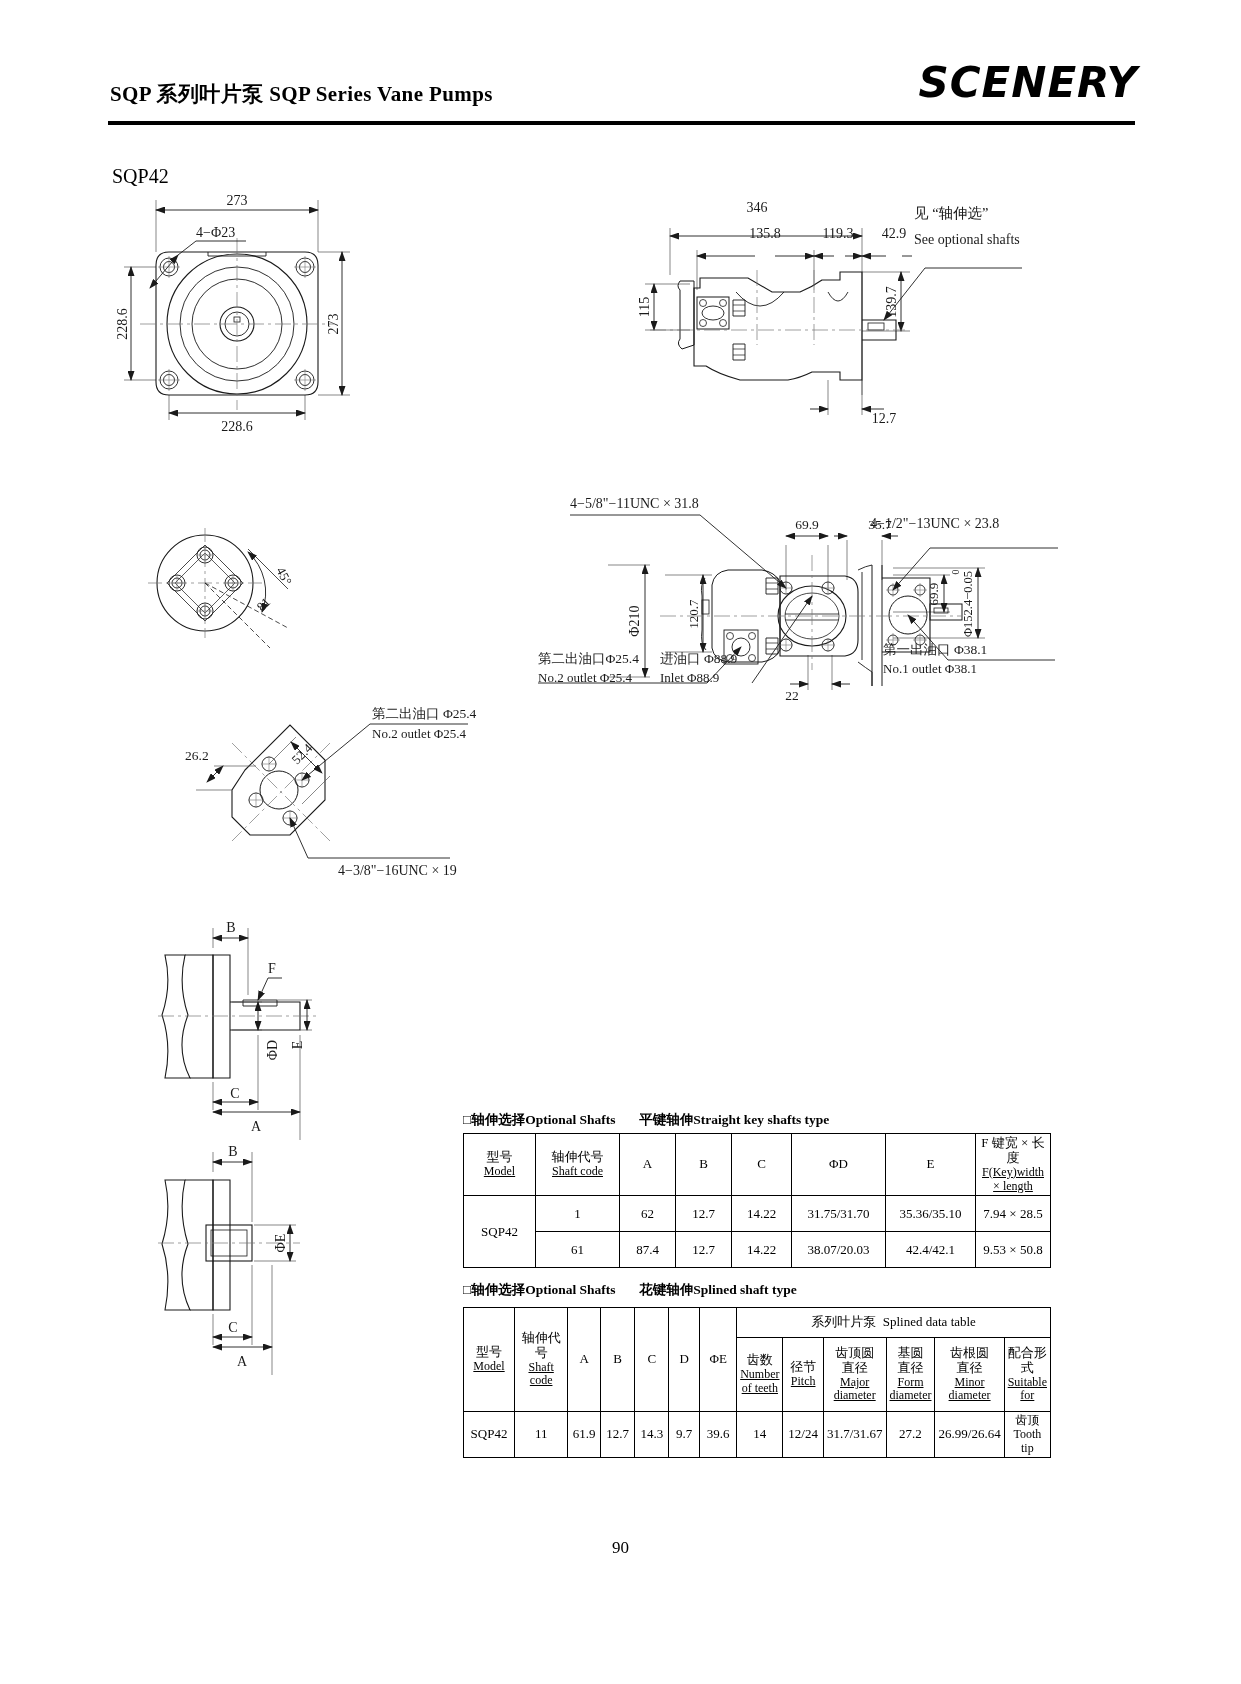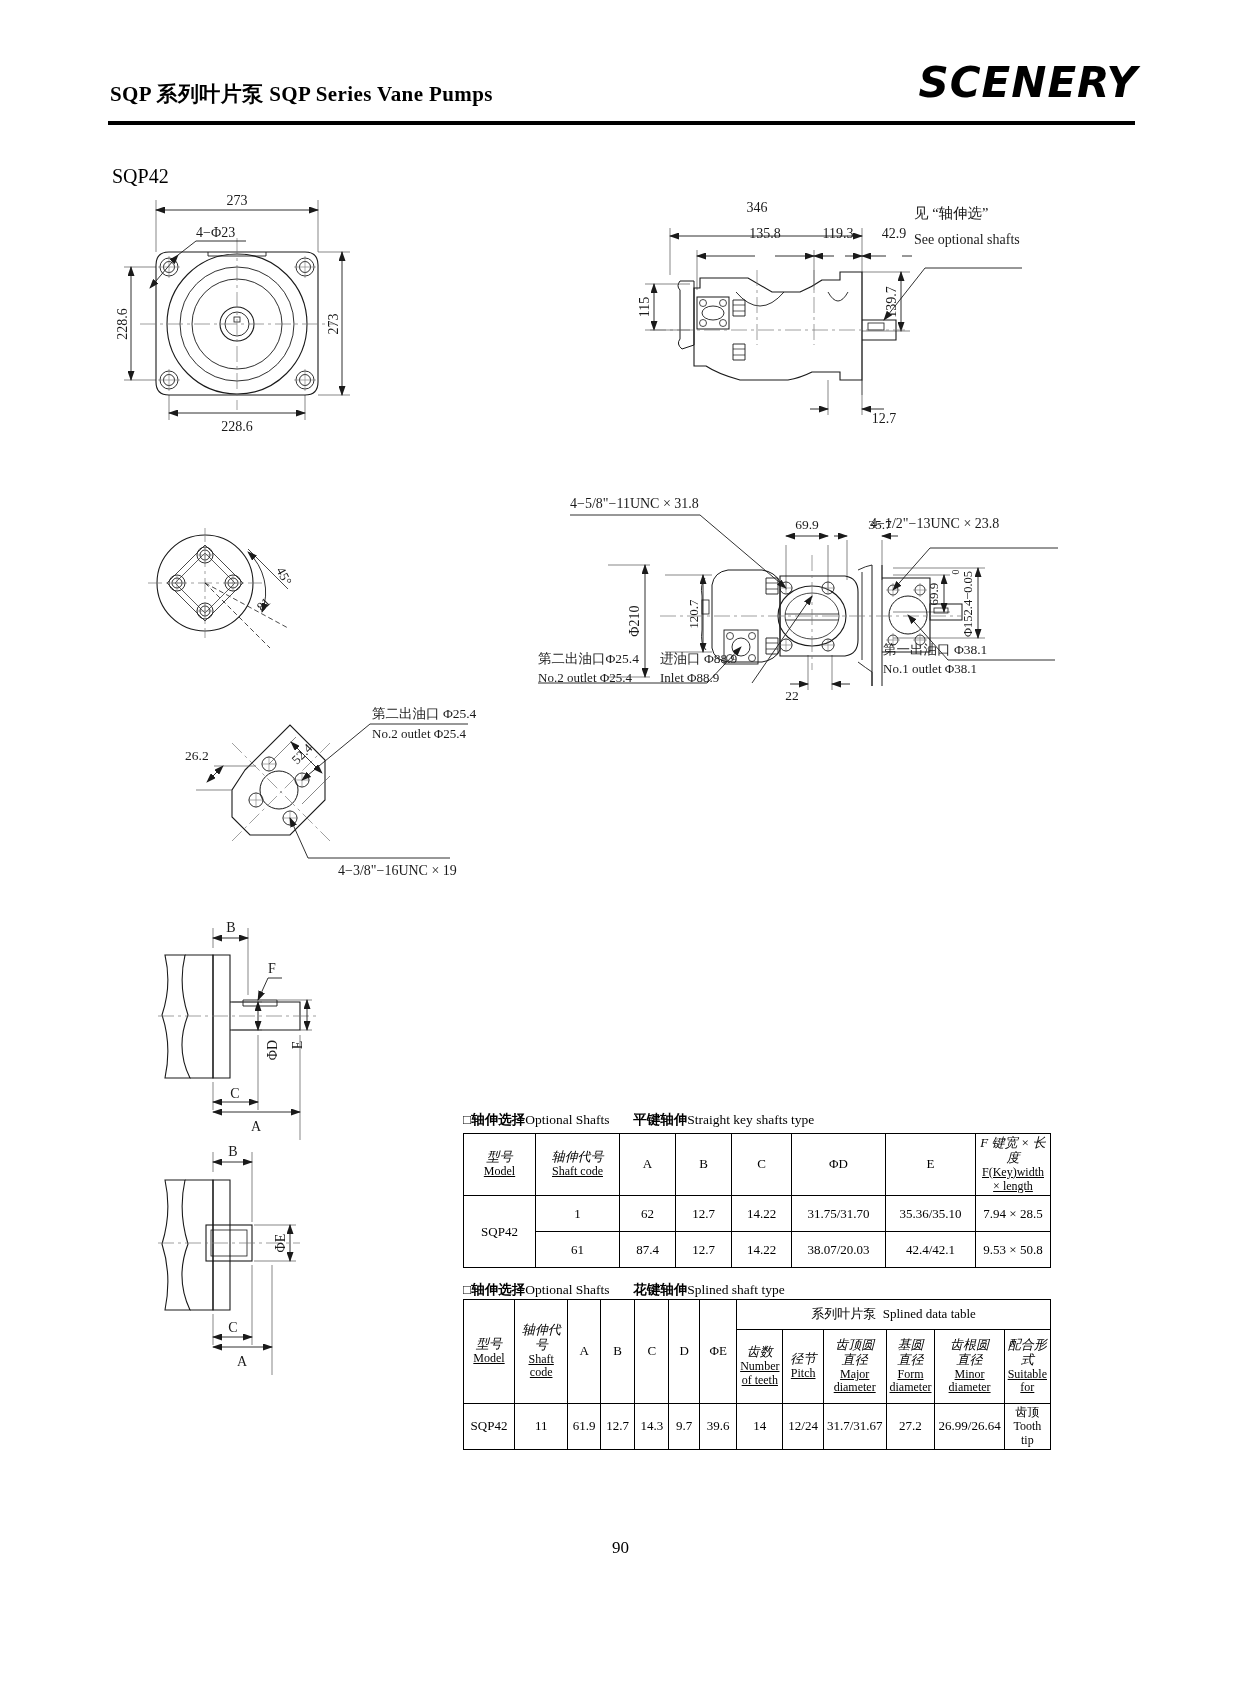--- a/index.html
+++ b/index.html
@@ -74,45 +74,45 @@
   .dim-text, .note-text {
     font-family: "Liberation Serif", serif;
   }
 
   
   .tbl-caption {
     font-size: 13.5px;
     font-weight: bold;
     white-space: nowrap;
   }
-  .tbl-caption .cap-en { font-weight: normal; }
+  .tbl-caption .cap-en { font-weight: bold; }
 
   table.spec {
     border-collapse: collapse;
     font-size: 13px;
     background: #fff;
   }
   table.spec th, table.spec td {
     border: 1px solid #000;
     text-align: center;
     vertical-align: middle;
     padding: 2px 3px;
     font-weight: normal;
     line-height: 1.15;
   }
-  table.spec .hdr-cn { display: block; font-size: 13px; font-style: italic; }
+  table.spec .hdr-cn { display: block; font-size: 13px; }
   table.spec .hdr-en { display: block; font-size: 12px; text-decoration: underline; }
   table.spec .hdr-one { font-size: 13px; }
 
   #table1-wrap { position: absolute; left: 463px; top: 1111px; }
   #table1-cap  { margin-bottom: 4px; }
   #table1 { width: 588px; }
 
   #table2-wrap { position: absolute; left: 463px; top: 1281px; }
-  #table2-cap  { margin-bottom: 0; }
+  #table2-cap  { margin-bottom: 8px; }
   #table2 { width: 588px; }
 </style>
 </head>
 <body>
 
 <div id="header">
   <div id="header-title">SQP 系列叶片泵 SQP  Series  Vane Pumps</div>
   <div id="logo-box">
     <div id="logo-text">SCENERY</div>
   </div>

